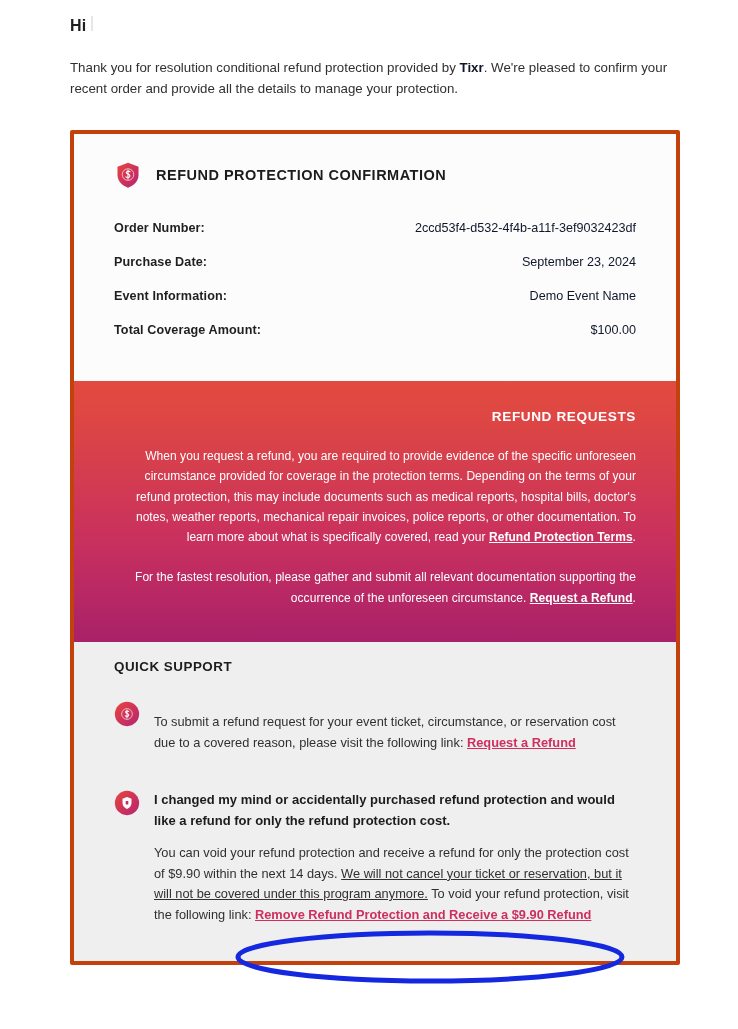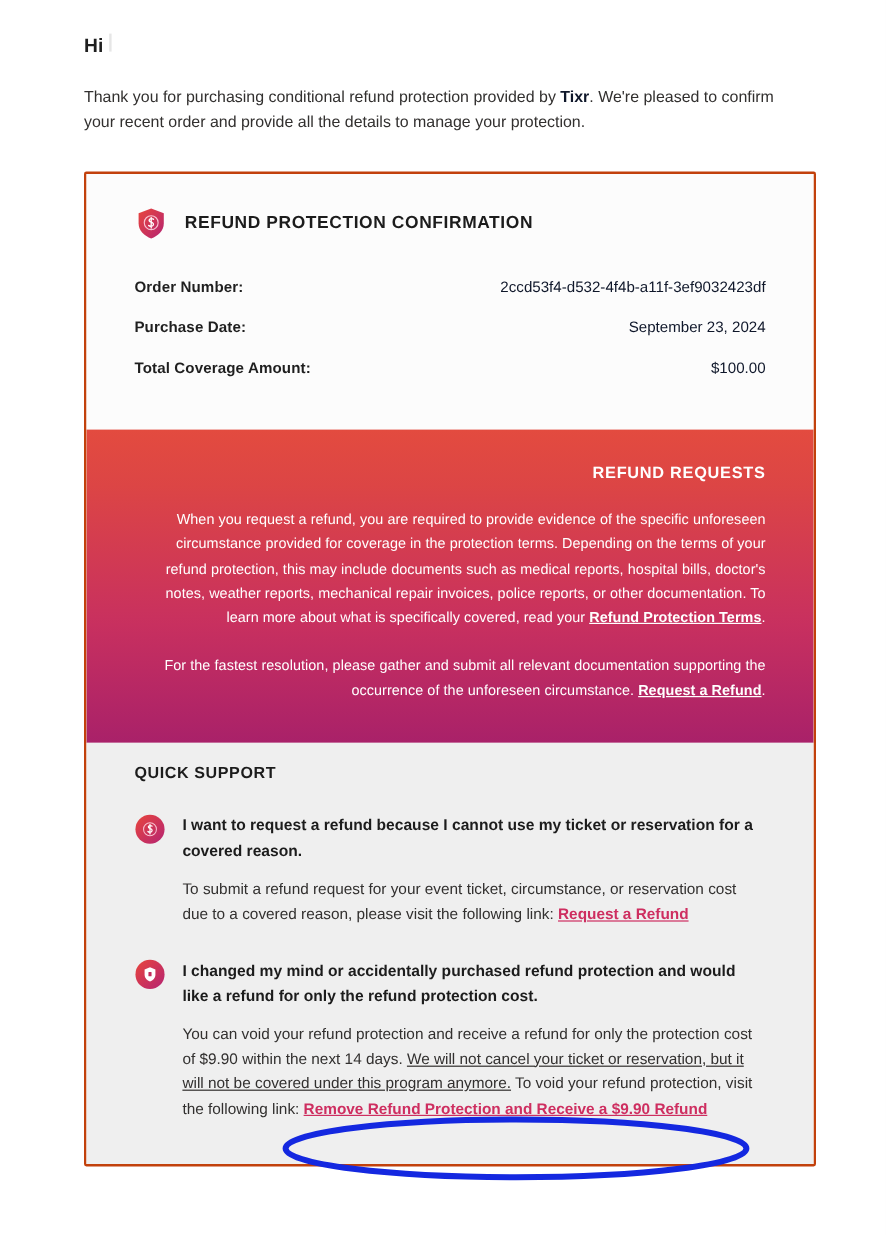--- a/index.html
+++ b/index.html
@@ -22,21 +22,21 @@
     padding: 0 70px;
     position: relative;
   }
 
   
   .greeting {
     font-size: 16px;
     font-weight: bold;
     color: #1f1f1f;
     margin: 0;
-    padding-top: 28px;
+    padding-top: 16px;
     letter-spacing: 0.1px;
     display: flex;
     align-items: baseline;
   }
   .greeting .name-slot {
     display: inline-block;
     width: 2px;
     height: 15px;
     margin-left: 5px;
     background: #e6e6e6;
@@ -51,21 +51,21 @@
     max-width: 600px;
   }
   .brand {
     color: #0f172a;
     font-weight: bold;
   }
 
   
   .card {
     margin-top: 31px;
-    border: 2px solid #c2410c;
+    border: 4px solid #c2410c;
     border-radius: 2px;
     overflow: hidden;
     background: #fdfdfd;
     width: 610px;
   }
 
   
   .confirm {
     background: #fcfcfc;
     padding: 27px 40px 34px 40px;
@@ -139,21 +139,21 @@
     padding: 17px 40px 36px 40px;
   }
   .support-title {
     font-size: 13.4px;
     font-weight: bold;
     letter-spacing: 0.5px;
     color: #1c1c1c;
     margin: 0 0 26px 0;
   }
   .support-item { display: flex; gap: 14px; }
-  .support-item + .support-item { margin-top: 26px; }
+  .support-item + .support-item { margin-top: 36px; }
   .circle-badge {
     width: 26px;
     height: 26px;
     flex: 0 0 26px;
     margin-top: 1px;
   }
   .support-body { flex: 1 1 auto; }
   .support-q {
     font-size: 13px;
     font-weight: bold;
@@ -188,21 +188,21 @@
 <body>
 
 <div class="page">
 
   <h1 class="greeting">
     <span>Hi</span>
     <span class="name-slot"></span>
   </h1>
 
   <p class="intro">
-    <span>Thank you for purchasing conditional refund protection provided by </span><span class="brand">Tixr</span><span>. We're pleased to confirm your recent order and provide all the details to manage your protection.</span>
+    <span>Thank you for resolution conditional refund protection provided by </span><span class="brand">Tixr</span><span>. We're pleased to confirm your recent order and provide all the details to manage your protection.</span>
   </p>
 
   <div class="card">
 
     <section class="confirm">
       <div class="confirm-head">
         <svg class="shield-badge" viewBox="0 0 32 32">
           <defs>
             <linearGradient id="gshield" x1="0" y1="0" x2="1" y2="1">
               <stop offset="0%" stop-color="#e8453c"></stop>
@@ -218,20 +218,24 @@
 
       <div class="detail-row">
         <span class="detail-label">Order Number:</span>
         <span class="detail-value">2ccd53f4-d532-4f4b-a11f-3ef9032423df</span>
       </div>
       <div class="detail-row">
         <span class="detail-label">Purchase Date:</span>
         <span class="detail-value">September 23, 2024</span>
       </div>
       <div class="detail-row">
+        <span class="detail-label">Event Information:</span>
+        <span class="detail-value">Demo Event Name</span>
+      </div>
+      <div class="detail-row">
         <span class="detail-label">Total Coverage Amount:</span>
         <span class="detail-value">$100.00</span>
       </div>
     </section>
 
     <section class="requests">
       <h2 class="requests-title">REFUND REQUESTS</h2>
       <p><span>When you request a refund, you are required to provide evidence of the specific unforeseen circumstance provided for coverage in the protection terms. Depending on the terms of your refund protection, this may include documents such as medical reports, hospital bills, doctor's notes, weather reports, mechanical repair invoices, police reports, or other documentation. To learn more about what is specifically covered, read your </span><a href="#">Refund Protection Terms</a><span>.</span></p>
       <p><span>For the fastest resolution, please gather and submit all relevant documentation supporting the occurrence of the unforeseen circumstance. </span><a href="#">Request a Refund</a><span>.</span></p>
     </section>
@@ -245,21 +249,20 @@
             <linearGradient id="gc1" x1="0" y1="0" x2="1" y2="1">
               <stop offset="0%" stop-color="#e8453c"></stop>
               <stop offset="100%" stop-color="#b52473"></stop>
             </linearGradient>
           </defs>
           <circle cx="15" cy="15" r="14" fill="url(#gc1)"></circle>
           <circle cx="15" cy="15" r="6.2" fill="none" stroke="#ffd8e4" stroke-width="1" opacity="0.85"></circle>
           <path d="M17 12 C16.3 11.3 13.8 11.2 13.4 12.5 C13 13.8 14.8 14.2 15.7 14.6 C16.7 15.1 17.4 15.8 16.8 16.9 C16.2 18.1 13.7 18 13 17.2 M15 10.4 V19.6" fill="none" stroke="#ffffff" stroke-width="1.2" stroke-linecap="round"></path>
         </svg>
         <div class="support-body">
-          <p class="support-q">I want to request a refund because I cannot use my ticket or reservation for a covered reason.</p>
           <p class="support-a"><span>To submit a refund request for your event ticket, circumstance, or reservation cost due to a covered reason, please visit the following link: </span><a href="#">Request a Refund</a></p>
         </div>
       </div>
 
       <div class="support-item">
         <svg class="circle-badge" viewBox="0 0 30 30">
           <defs>
             <linearGradient id="gc2" x1="0" y1="0" x2="1" y2="1">
               <stop offset="0%" stop-color="#e8453c"></stop>
               <stop offset="100%" stop-color="#b52473"></stop>

